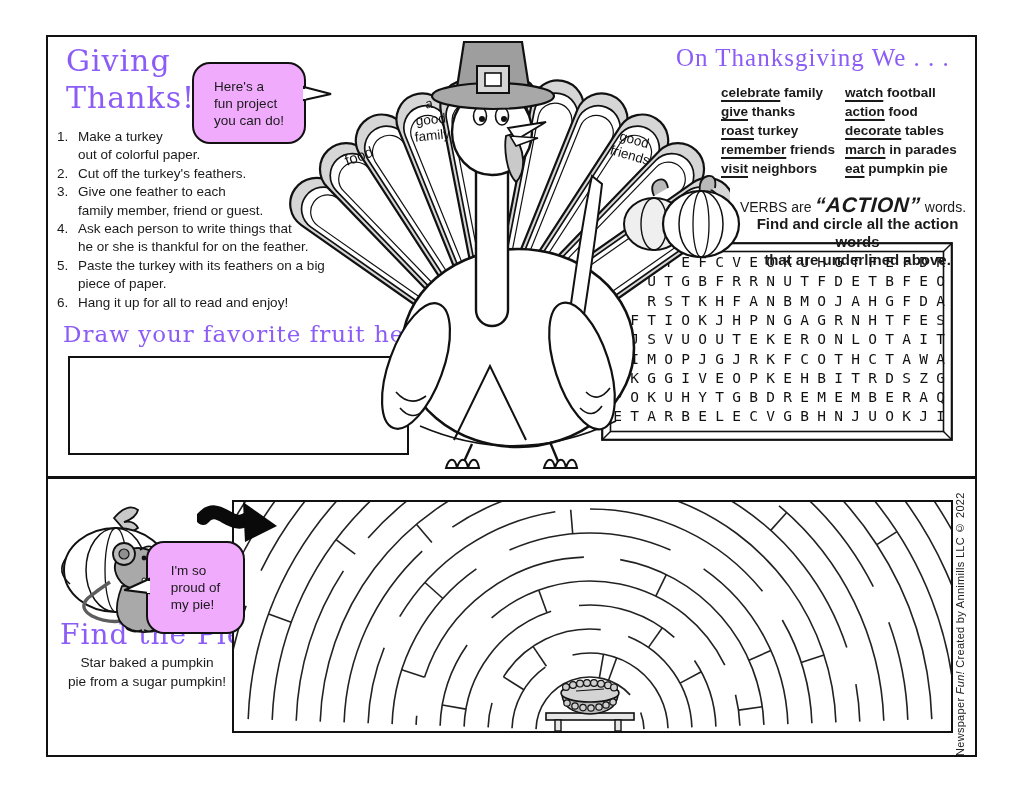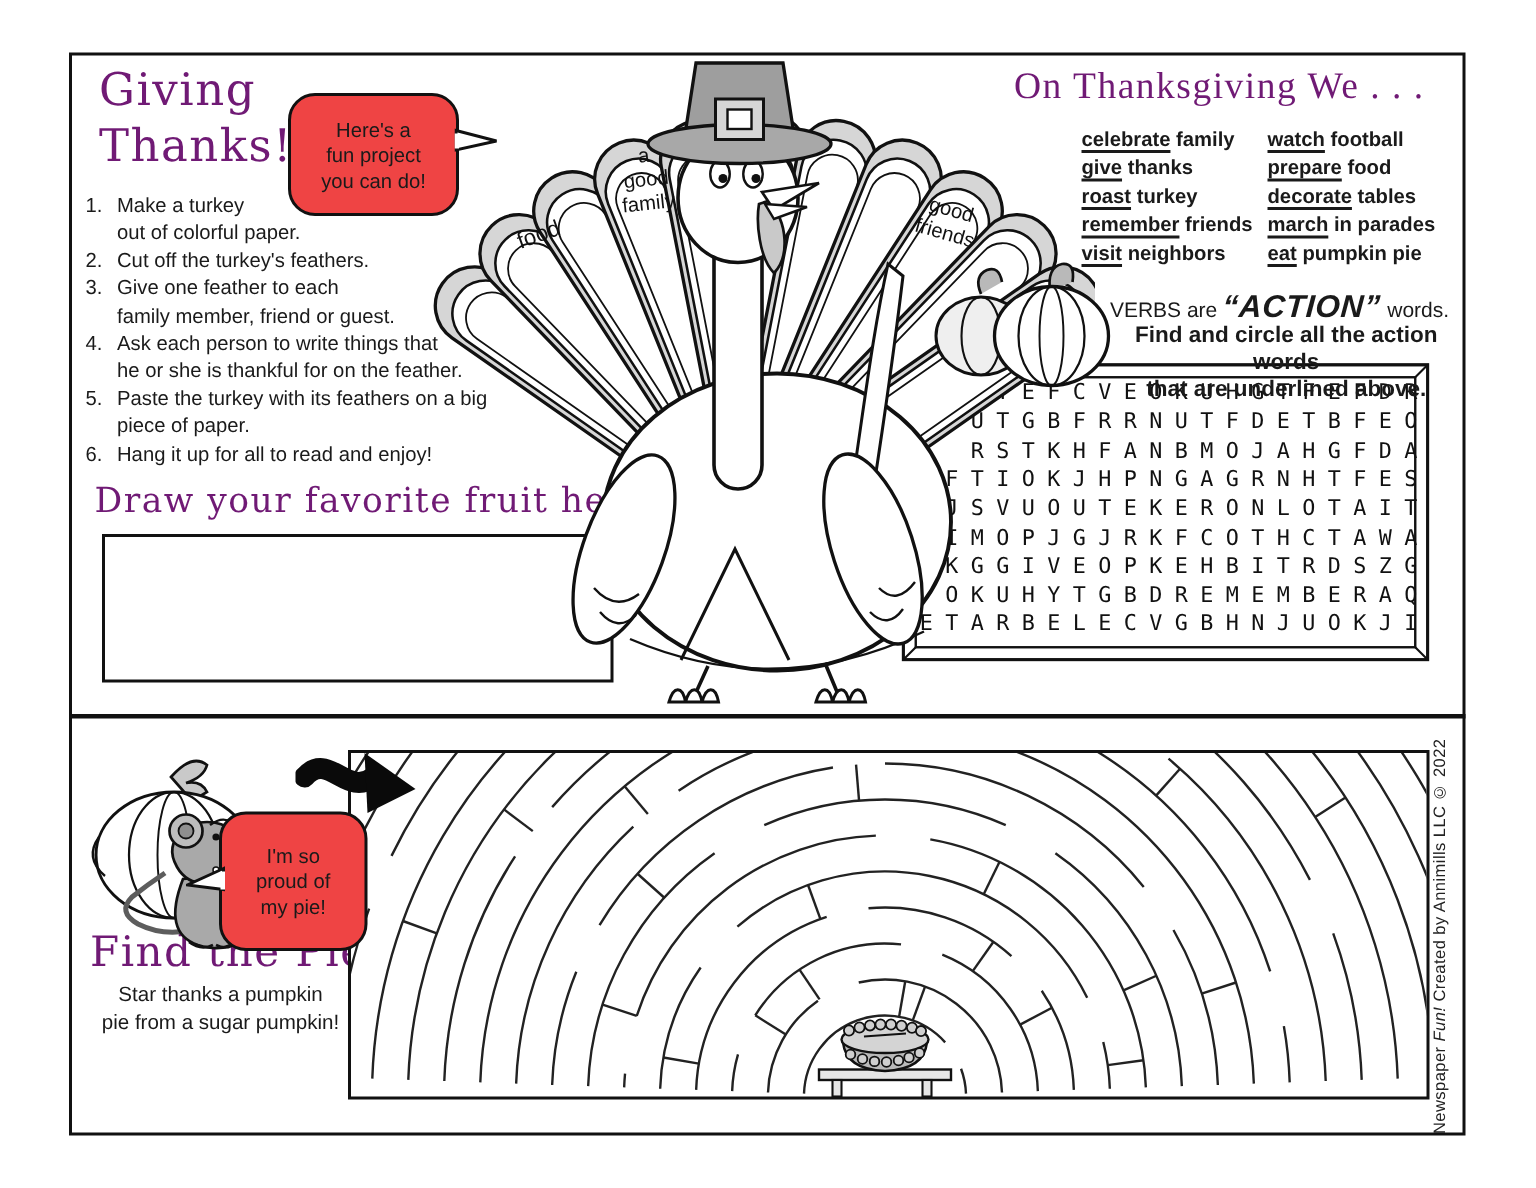--- a/index.html
+++ b/index.html
@@ -9,27 +9,27 @@
     font-family:"Liberation Sans", sans-serif; color:#1a1a1a;
   }
   .abs { position:absolute; }
   .preline { white-space:pre-line; }
 
   
   .page-frame { left:46px; top:35px; width:931px; height:722px; border:2.5px solid #111; }
   .panel-divider { left:46px; top:476px; width:931px; height:2.5px; background:#111; }
 
   
-  .fancy { font-family:"DejaVu Serif", serif; letter-spacing:1px; color:#701a75; }
+  .fancy { font-family:"DejaVu Serif", serif; letter-spacing:1px; color:#8b5cf6; }
 
   
   .gt-title { left:66px; top:42px; font-size:30px; line-height:37px; }
   .bubble {
-    border:2.2px solid #111; border-radius:18px; background:#ef4444;
-    display:flex; align-items:center; justify-content:center; text-align:center;
+    border:2.2px solid #111; border-radius:18px; background:#f0abfc;
+    display:flex; align-items:center; justify-content:center; text-align:left;
     font-size:13.5px; line-height:17px; z-index:30;
   }
   .bubble1 { left:192px; top:62px; width:114px; height:82px; }
   .bubble-tail { z-index:31; }
   .steps { left:57px; top:128px; width:356px; list-style:none; font-size:13.5px; line-height:18.4px; }
   .steps li { position:relative; padding-left:21px; white-space:pre-line; }
   .steps .num { position:absolute; left:0; top:0; }
 
   .draw-label { left:63px; top:321px; font-size:23px; }
   .draw-box { left:68px; top:356px; width:341px; height:99px; border:2px solid #111; background:#fff; }
@@ -256,21 +256,21 @@
 <div class="abs action-cols">
   <div class="action-col c0" id="action-col-0">
       <div class="action-item"><span class="verb">celebrate</span> family</div>
       <div class="action-item"><span class="verb">give</span> thanks</div>
       <div class="action-item"><span class="verb">roast</span> turkey</div>
       <div class="action-item"><span class="verb">remember</span> friends</div>
       <div class="action-item"><span class="verb">visit</span> neighbors</div>
     </div>
   <div class="action-col c1" id="action-col-1">
       <div class="action-item"><span class="verb">watch</span> football</div>
-      <div class="action-item"><span class="verb">prepare</span> food</div>
+      <div class="action-item"><span class="verb">action</span> food</div>
       <div class="action-item"><span class="verb">decorate</span> tables</div>
       <div class="action-item"><span class="verb">march</span> in parades</div>
       <div class="action-item"><span class="verb">eat</span> pumpkin pie</div>
     </div>
 </div>
 
 <div class="abs verbs-note">
   <span>VERBS are</span>
   <span class="action-word">“ACTION”</span>
   <span>words.</span>
@@ -312,21 +312,21 @@
   <rect x="23" y="5" width="3" height="12" fill="#fff"></rect>
 </svg>
 
 <svg class="abs arrow-svg" width="82" height="62" viewBox="0 0 82 62">
   <path d="M6,22 C22,4 34,36 52,22" fill="none" stroke="#0a0a0a" stroke-width="14" stroke-linecap="round"></path>
   <polygon points="46,6 80,30 48,46" fill="#0a0a0a"></polygon>
 </svg>
 
 <div class="abs fancy fp-title">Find the Pie!</div>
 <div class="abs fp-text">
-  <div class="preline">Star thanks a pumpkin
+  <div class="preline">Star baked a pumpkin
 pie from a sugar pumpkin!</div>
 </div>
 
 <div class="abs maze-box">
   <svg id="maze-svg" width="717" height="229" viewBox="0 0 717 229">
       <path d="M 410.0 227.1 A 54 54 0 0 0 406.7 210.5" fill="none" stroke="#222" stroke-width="1.6"></path>
       <path d="M 396.1 192.9 A 54 54 0 0 0 302.0 227.1" fill="none" stroke="#222" stroke-width="1.6"></path>
       <path d="M 434.0 226.3 A 78 78 0 0 0 338.5 153.0" fill="none" stroke="#222" stroke-width="1.6"></path>
       <path d="M 311.3 165.1 A 78 78 0 0 0 278.0 226.3" fill="none" stroke="#222" stroke-width="1.6"></path>
       <path d="M 457.9 225.4 A 102 102 0 0 0 394.2 134.4" fill="none" stroke="#222" stroke-width="1.6"></path>

